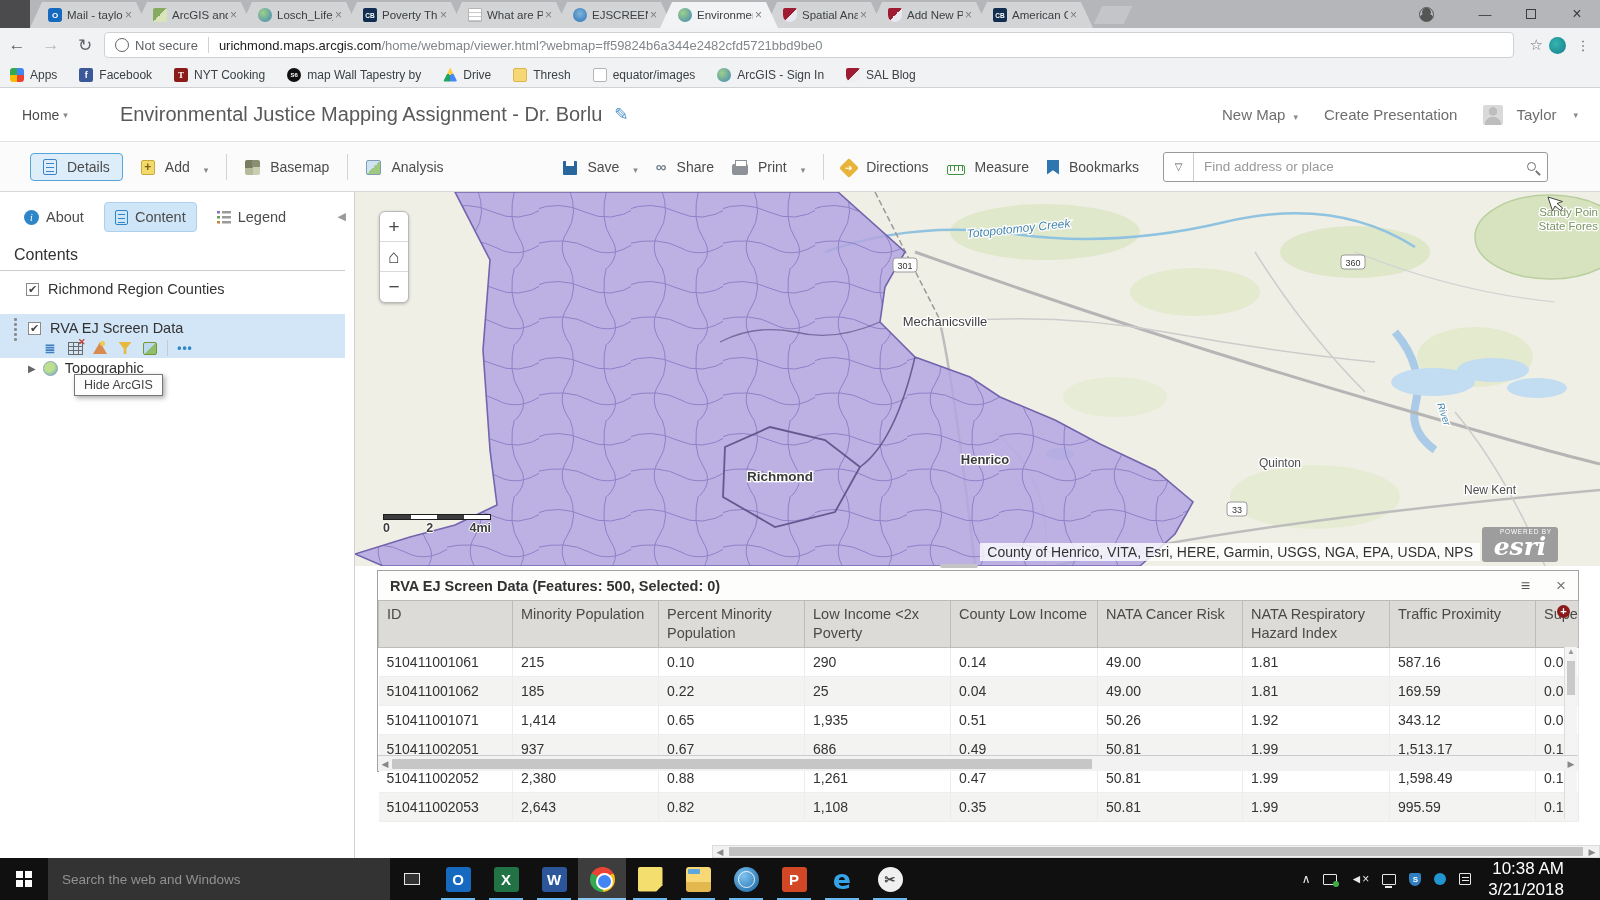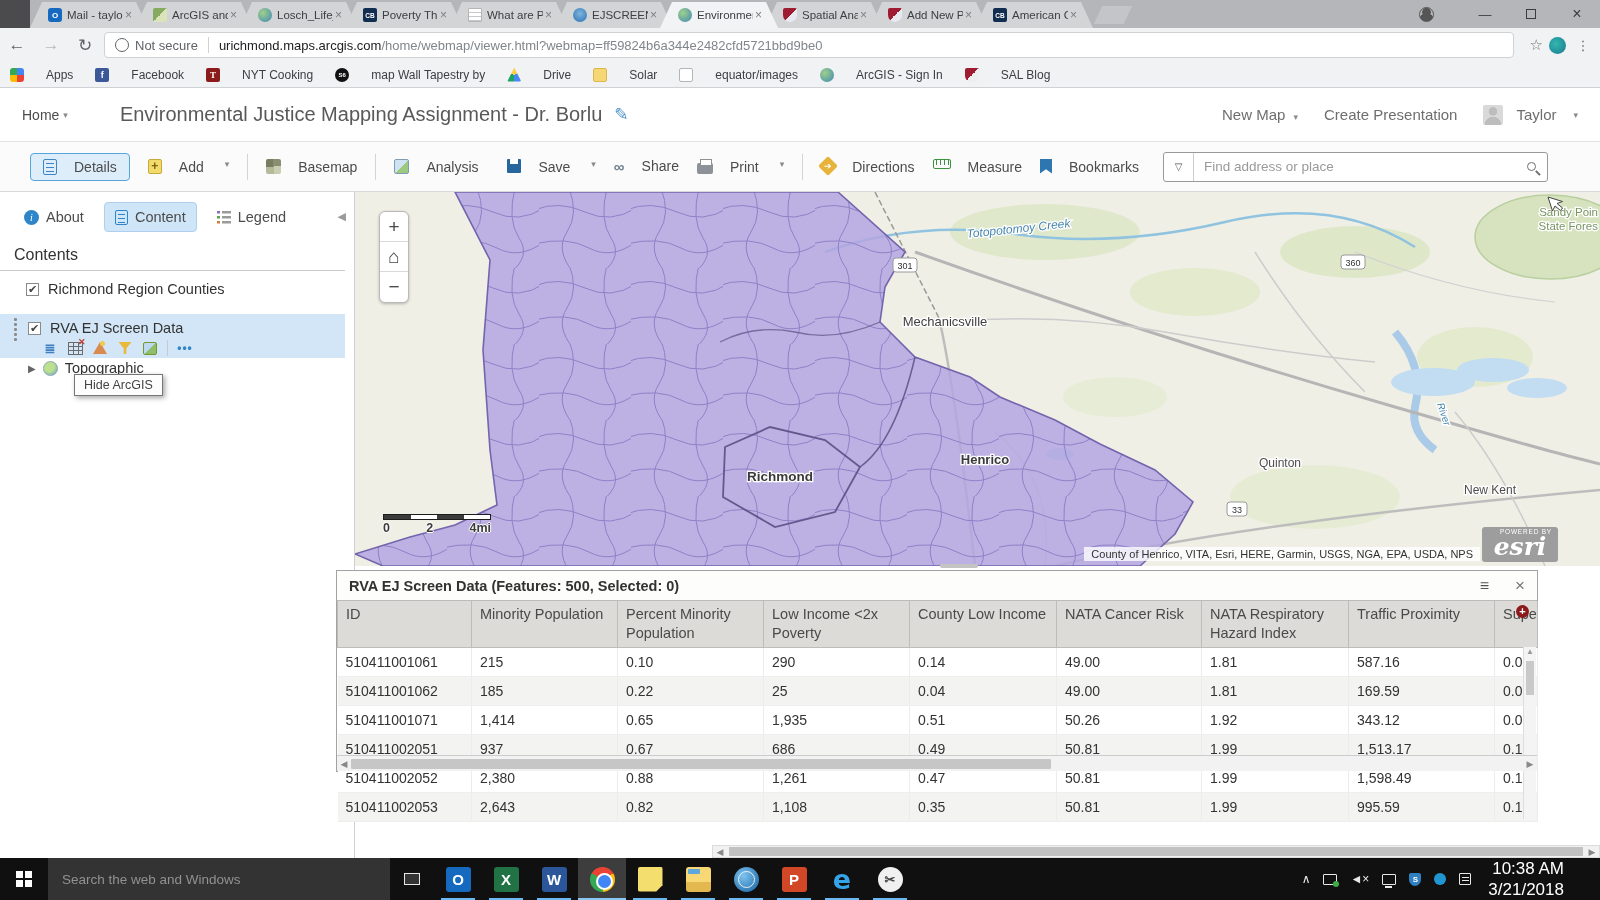--- a/index.html
+++ b/index.html
@@ -44,21 +44,21 @@
   #url-divider { width:1px; height:16px; background:#d0d3d6; margin-right:10px; }
   #url-host { color:#202124; }
   #url-path { color:#80868b; white-space:nowrap; overflow:hidden; }
   #star-ic { color:#767676; font-size:15px; margin:0 6px; }
   #ext-ic { width:17px; height:17px; border-radius:50%; background:radial-gradient(circle at 40% 40%, #35b6b0, #157a8c); margin-right:10px; flex:none;}
   #menu-dots { color:#5f6368; font-size:13px; letter-spacing:0; margin-right:10px; width:14px; text-align:center;}
 
   
   #bmbar { left:0; top:62px; width:1600px; height:26px; background:#f1f2f4; border-bottom:1px solid #cfd1d4;
            display:flex; align-items:center; gap:22px; padding:0 10px; font-size:12px; color:#3c4043; }
-  .bm { display:flex; align-items:center; gap:22px; white-space:nowrap; }
+  .bm { display:flex; align-items:center; gap:6px; white-space:nowrap; }
   .bm-ic { width:14px; height:14px; border-radius:2px; flex:none; display:flex; align-items:center; justify-content:center; color:#fff; font-size:9px; font-weight:bold;}
   .bm-apps { background:conic-gradient(#4285f4 0 90deg,#ea4335 0 180deg,#fbbc05 0 270deg,#34a853 0); border-radius:3px;}
   .bm-fb { background:#3b5998; } .bm-fb::after{content:"f";}
   .bm-nyt { background:#8b1a1a; font-family:"Liberation Serif",serif;} .bm-nyt::after{content:"T";}
   .bm-s6 { background:#111; border-radius:50%; font-size:6px;} .bm-s6::after{content:"S6";}
   .bm-drive { background:conic-gradient(from 180deg,#1da462 0 120deg,#ffcf48 0 240deg,#4688f4 0); clip-path:polygon(50% 0,100% 100%,0 100%); }
   .bm-folder { background:#f7d774; border:1px solid #d8b84e; border-radius:2px; }
   .bm-doc { background:#fff; border:1px solid #b5b5b5; }
   .bm-globe { background:radial-gradient(circle at 35% 35%, #9fd08a, #3f87b5); border-radius:50%; }
   .bm-sal { background:linear-gradient(135deg,#9e1b32 0 50%,#eee 0); border-radius:2px 2px 45% 45%; }
@@ -71,21 +71,21 @@
   #page-title { font-size:20px; color:#595959; margin-left:52px; }
   #edit-pencil { color:#4a90c8; font-size:17px; margin-left:12px; transform:rotate(0deg); }
   #hdr-right { margin-left:auto; display:flex; align-items:center; gap:26px; font-size:15px; color:#6e6e6e; }
   #avatar { width:20px; height:20px; background:#d9d9d9; border-radius:2px;
             background-image:radial-gradient(circle at 50% 32%, #bdbdbd 0 4px, transparent 4.5px), radial-gradient(circle at 50% 100%, #bdbdbd 0 8px, transparent 8.5px);}
   #user-wrap { display:flex; align-items:center; gap:13px; }
 
   
   #apptoolbar { left:0; top:142px; width:1600px; height:50px; background:#fbfbfb; border-bottom:1px solid #d8d8d8;
                 display:flex; align-items:center; padding:0 52px 0 30px; gap:18px; font-size:14px; color:#4c4c4c; }
-  .tbtn { display:flex; align-items:flex-start; gap:17px; white-space:nowrap; }
+  .tbtn { display:flex; align-items:flex-end; gap:10px; white-space:nowrap; }
   #details-btn { border:1px solid #56a5d8; background:#ddeefa; border-radius:4px; padding:5px 12px; }
   .tb-div { width:1px; height:26px; background:#d4d4d4; }
   .ic-doc-blue { width:14px; height:16px; border:1.5px solid #3a86c8; border-radius:2px;
                  background:linear-gradient(#3a86c8 1.5px, transparent 1.5px); background-size:8px 4px; background-position:2px 3px; background-repeat:repeat-y;}
   .ic-add { width:14px; height:15px; background:#f3db6b; border:1px solid #caa93c; border-radius:2px; color:#7a6210; font-size:12px; line-height:12px; text-align:center; font-weight:bold;}
   .ic-add::after{content:"+";}
   .ic-basemap { width:15px; height:15px; background:conic-gradient(#8a8f72 0 90deg,#c9cdb2 0 180deg,#b5ba9a 0 270deg,#787d62 0); border-radius:2px;}
   .ic-analysis { width:15px; height:15px; background:linear-gradient(135deg,#cfe3f2 0 50%,#9ec97e 0); border:1px solid #7f9cb5; border-radius:2px;}
   .ic-save { width:14px; height:14px; background:#27679e; position:relative; border-radius:1px;}
   .ic-save::after { content:""; position:absolute; left:3px; top:0; width:8px; height:5px; background:#fff; }
@@ -151,28 +151,28 @@
   #map { left:355px; top:192px; width:1245px; height:374px; overflow:hidden; background:#f0efe6; }
   #zoomctl { position:absolute; left:24px; top:19px; width:30px; background:#fff; border:1px solid #b9b9b9; border-radius:6px;
              box-shadow:0 1px 3px rgba(0,0,0,.25); display:flex; flex-direction:column; }
   .zbtn { height:30px; display:flex; align-items:center; justify-content:center; font-size:19px; color:#4a4a4a; border-bottom:1px solid #d9d9d9; }
   .zbtn:last-child { border-bottom:0; }
   #scalebar { position:absolute; left:28px; top:322px; width:108px; }
   #scalebar .bar { display:flex; height:6px; border:1px solid #1d1d1d; }
   #scalebar .bar i { flex:1; } .sb-b { background:#3b3b3b; } .sb-w { background:#fff; }
   #scalebar .lbls { display:flex; justify-content:space-between; font-size:12.5px; font-weight:bold; color:#3c3c3c;
                     text-shadow:-1px 0 #fff,1px 0 #fff,0 -1px #fff,0 1px #fff; margin-top:1px;}
-  #attrib { position:absolute; right:120px; bottom:5px; background:rgba(255,255,255,.78); font-size:11px; color:#323232; padding:1px 7px; white-space:nowrap;}
+  #attrib { position:absolute; right:120px; bottom:5px; background:rgba(255,255,255,.78); font-size:14px; color:#323232; padding:1px 7px; white-space:nowrap;}
   #esri-badge { position:absolute; right:42px; bottom:4px; width:76px; height:35px; background:#9d9d9d; border-radius:3px; color:#fff; padding:1px 6px;}
   #esri-badge .pb { font-size:6.5px; letter-spacing:.8px; text-align:right; }
   #esri-badge .esri { font-size:25px; font-weight:bold; font-style:italic; font-family:"DejaVu Serif",serif; line-height:.95; text-align:center;}
 
   
   #tbl-handle { left:940px; top:564px; width:38px; height:4px; background:#c4c4c4; border-radius:2px;}
-  #tablepanel { left:336px; top:570px; width:1202px; height:202px; border:1px solid #a2a2a2; background:#fff; }
+  #tablepanel { left:377px; top:570px; width:1202px; height:202px; border:1px solid #a2a2a2; background:#fff; }
   #tbl-titlebar { height:30px; display:flex; align-items:center; padding:0 12px; border-bottom:1px solid #bbb; background:#fdfdfc;}
   #tbl-title { font-size:14.5px; font-weight:bold; color:#323232; }
   #tbl-opts { margin-left:auto; color:#555; font-size:16px; margin-right:26px;}
   #tbl-close { color:#777; font-size:17px; }
   table.grid { border-collapse:collapse; table-layout:fixed; width:1200px; font-size:14px; color:#333; }
   table.grid th { background:#dcdbd7; border:1px solid #bcbcb9; border-top:0; font-weight:normal; color:#4a4a4a;
                   text-align:left; padding:4px 8px; height:44px; vertical-align:top; line-height:1.3; font-size:14.5px; overflow:hidden; white-space:normal;}
   table.grid td { border-right:1px solid #ececec; border-bottom:1px solid #eee; padding:0 8px; height:29px; white-space:nowrap; overflow:hidden;}
   tr.odd td { background:#fff; } tr.even td { background:#f3f3f2; }
   #field-add { position:absolute; right:8px; top:34px; width:13px; height:13px; border-radius:50%; background:#8c1a1a; color:#fff;
@@ -329,21 +329,21 @@
   <div class="bm">
       <span class="bm-ic bm-s6"></span>
       <span>map Wall Tapestry by</span>
     </div>
   <div class="bm">
       <span class="bm-ic bm-drive"></span>
       <span>Drive</span>
     </div>
   <div class="bm">
       <span class="bm-ic bm-folder"></span>
-      <span>Solar</span>
+      <span>Thresh</span>
     </div>
   <div class="bm">
       <span class="bm-ic bm-doc"></span>
       <span>equator/images</span>
     </div>
   <div class="bm">
       <span class="bm-ic bm-globe"></span>
       <span>ArcGIS - Sign In</span>
     </div>
   <div class="bm">

